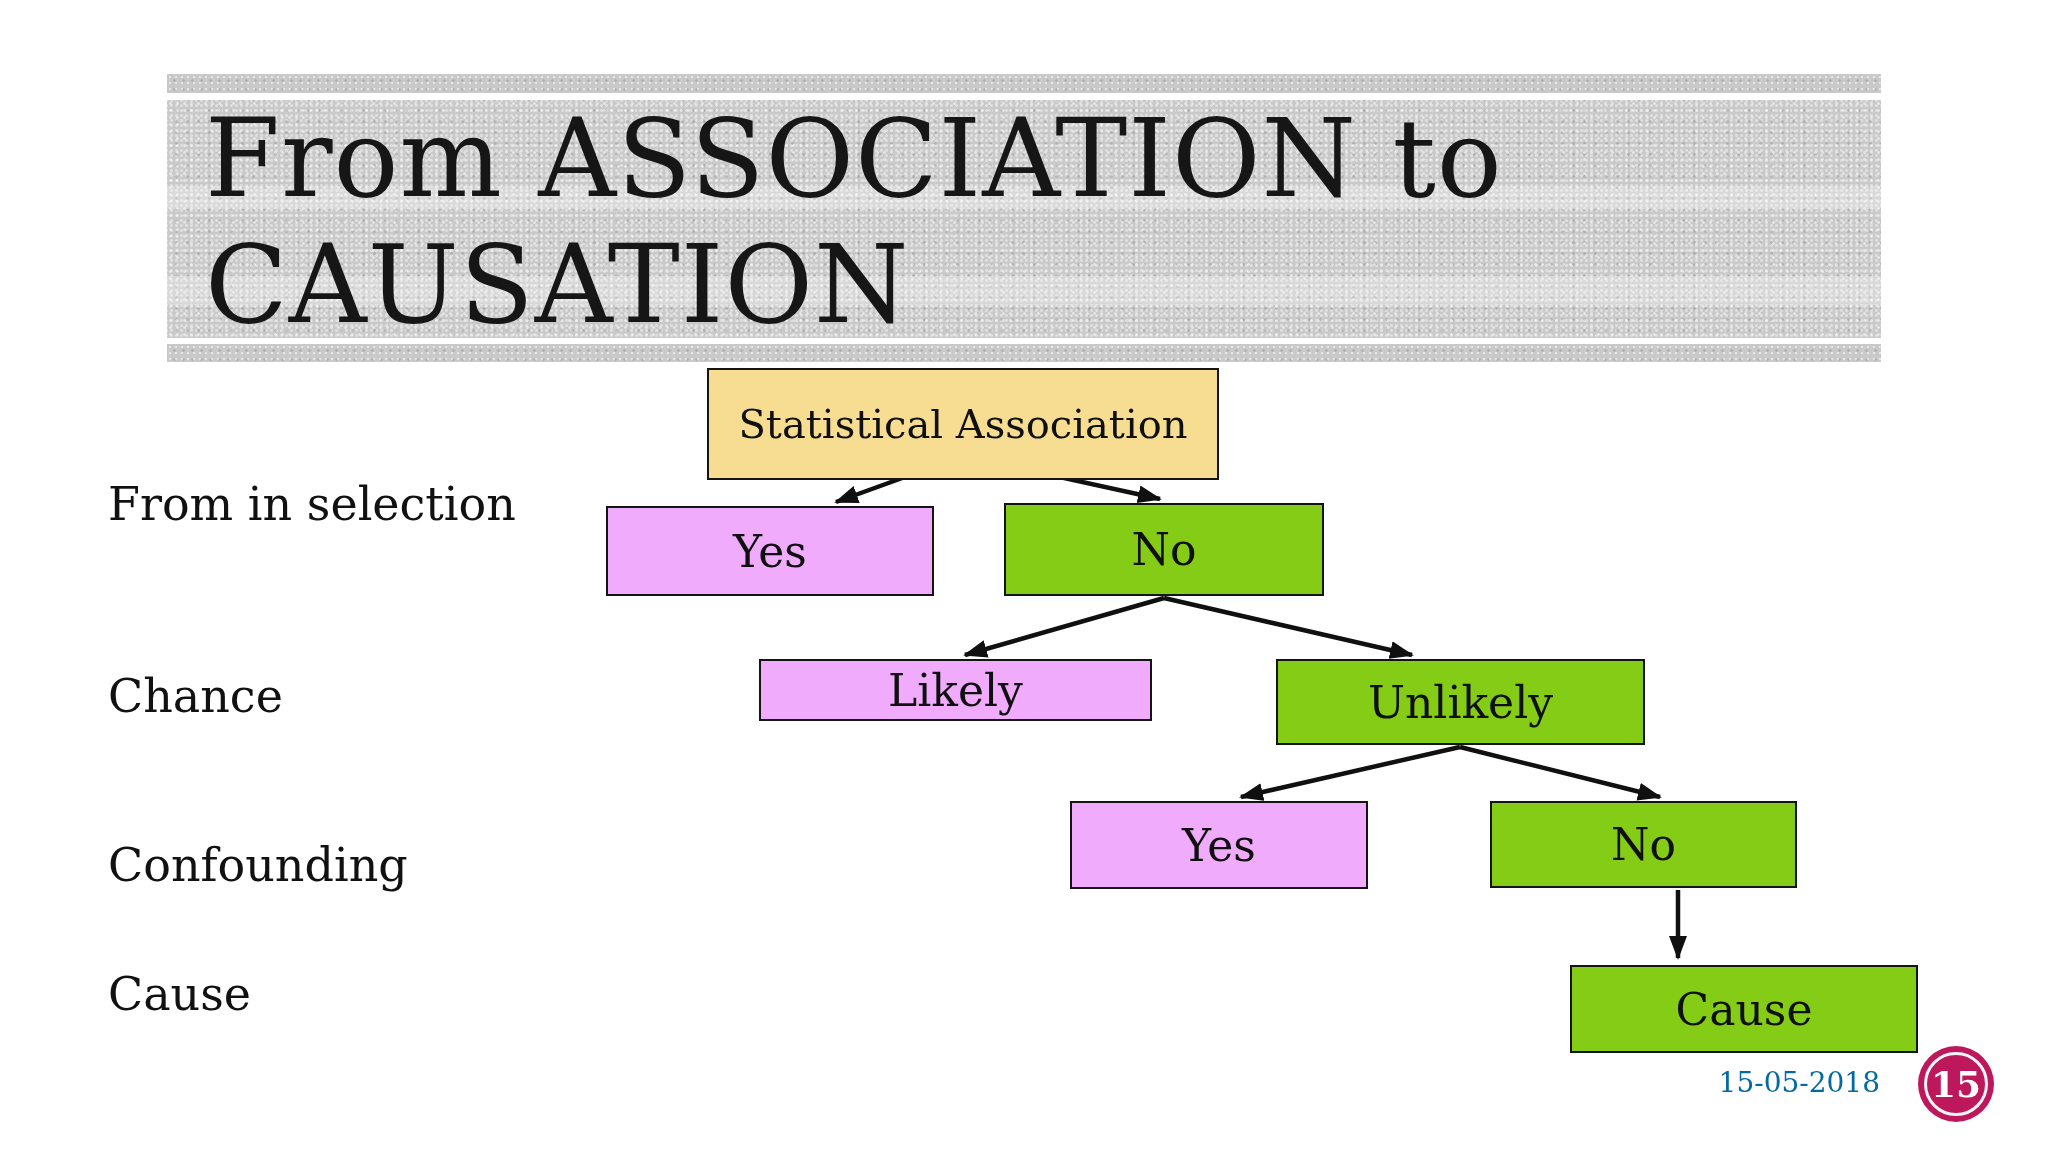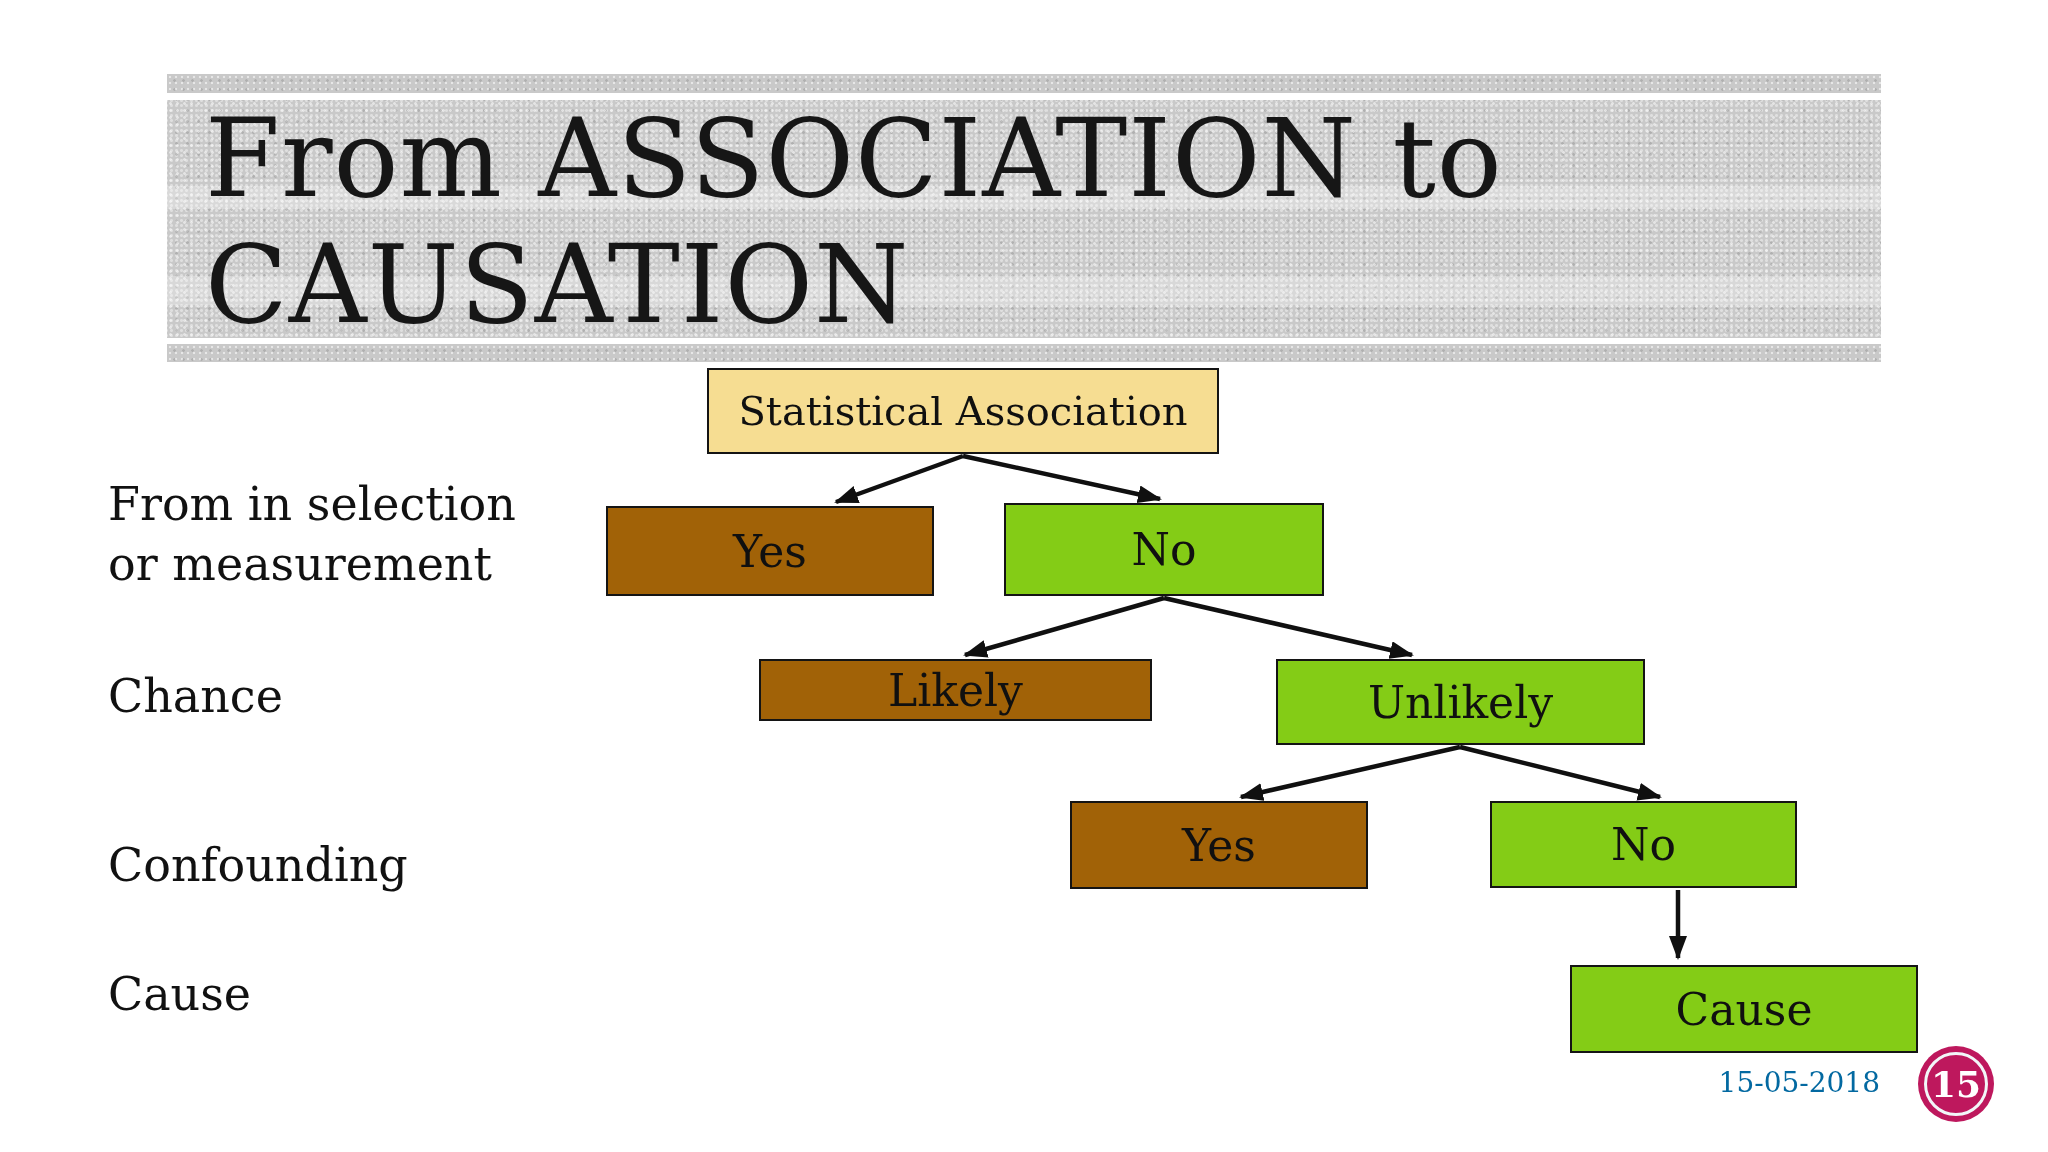--- a/index.html
+++ b/index.html
@@ -54,24 +54,24 @@
 
   
   .node{
     position:absolute;
     border:2.5px solid #141414;
     display:flex;align-items:center;justify-content:center;
     font-size:44px;color:#101010;
     box-sizing:border-box;
   }
   .node.yellow{background:#f6dd92;}
-  .node.pink{background:#a16207;}
+  .node.pink{background:#f0abfc;}
   .node.blue{background:#84cc16;}
 
-  .node.root{left:707px;top:368px;width:512px;height:86px;font-size:40px;}
+  .node.root{left:707px;top:368px;width:512px;height:112px;font-size:40px;}
   .node.bias-yes{left:606px;top:506px;width:328px;height:90px;}
   .node.bias-no{left:1004px;top:503px;width:320px;height:93px;}
   .node.chance-likely{left:759px;top:659px;width:393px;height:62px;}
   .node.chance-unlikely{left:1276px;top:659px;width:369px;height:86px;}
   .node.confounding-yes{left:1070px;top:801px;width:298px;height:88px;}
   .node.confounding-no{left:1490px;top:801px;width:307px;height:87px;}
   .node.cause-node{left:1570px;top:965px;width:348px;height:88px;}
 
   
   .connectors{position:absolute;left:0;top:0;pointer-events:none;}
@@ -103,21 +103,20 @@
       <div class="title">
         <span>From ASSOCIATION to</span><br>
         <span>CAUSATION</span>
       </div>
     </div>
     <div class="banner-strip bottom"></div>
   </div>
 
   <div class="row-label bias">
     <span>From in selection</span><br>
-    <span>or measurement</span>
   </div>
   <div class="row-label chance">Chance</div>
   <div class="row-label confounding">Confounding</div>
   <div class="row-label cause">Cause</div>
 
   <svg class="connectors" width="2048" height="1152" viewBox="0 0 2048 1152">
     <defs>
       <marker id="ah" markerUnits="userSpaceOnUse" markerWidth="26" markerHeight="20" refX="22" refY="9" orient="auto">
         <polygon points="0,0 24,9 0,18" fill="#101010"></polygon>
       </marker>

